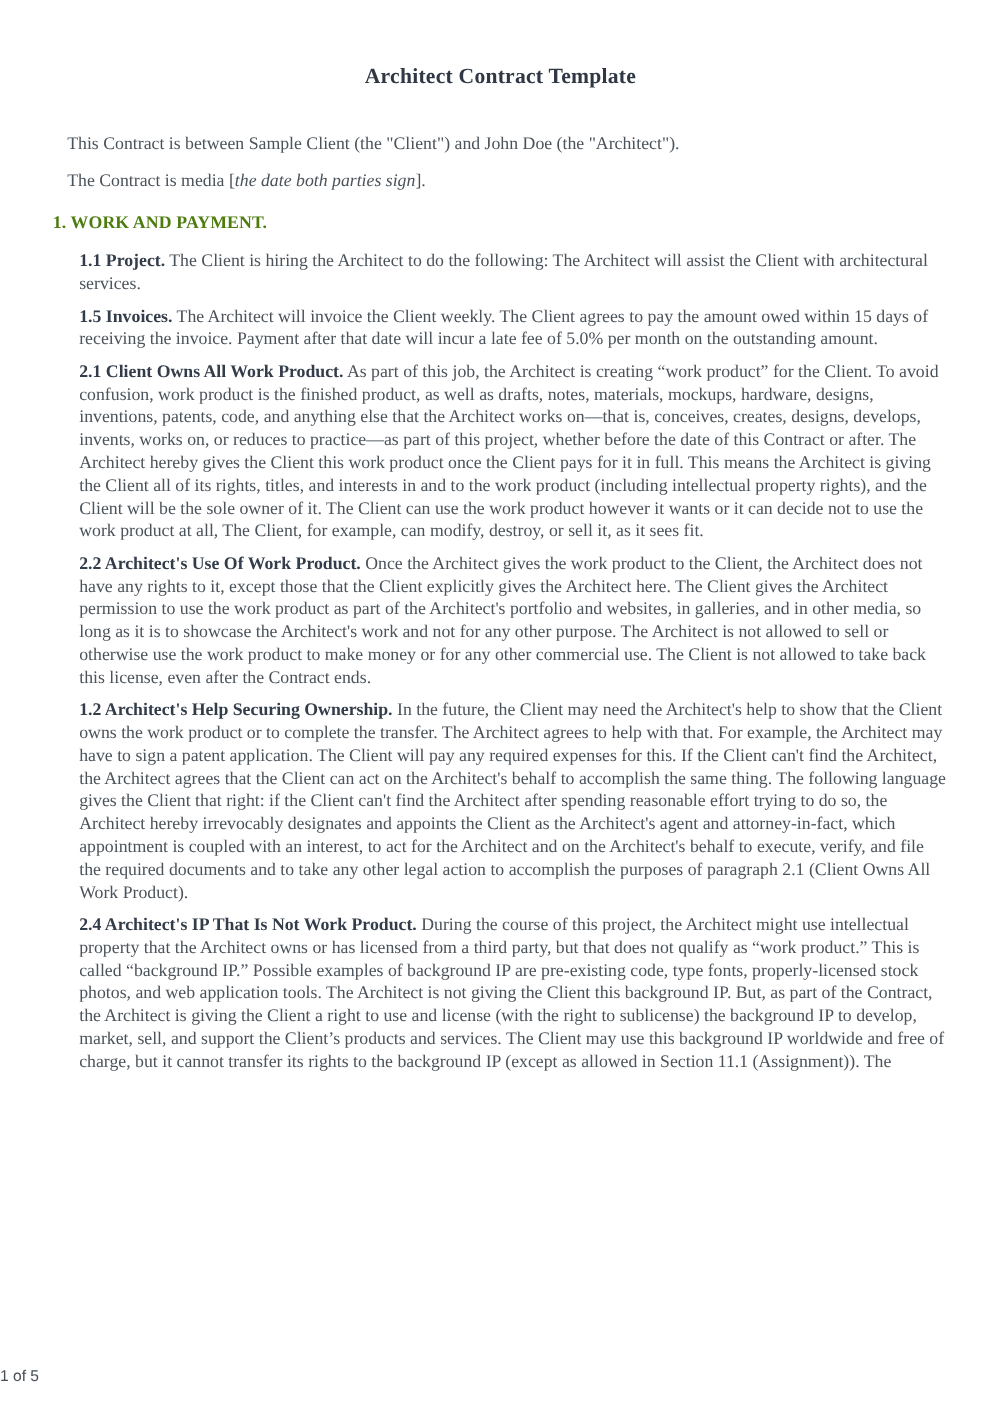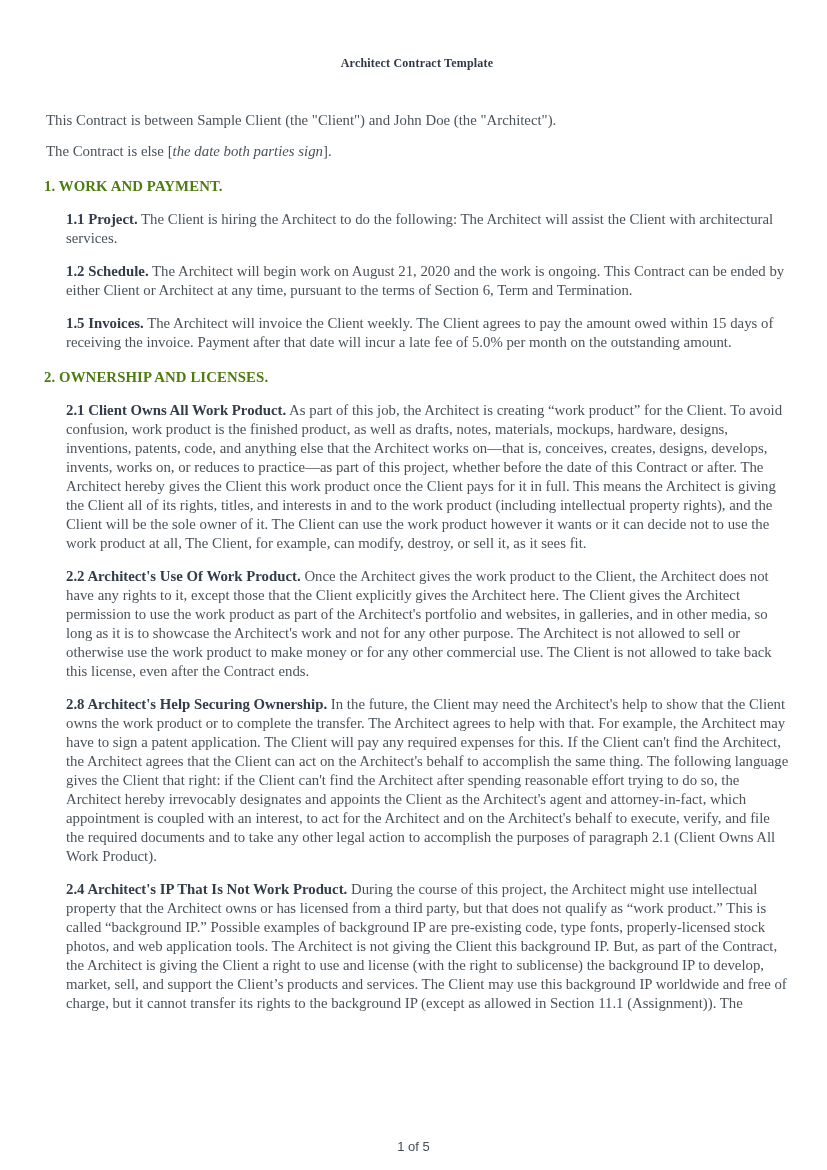--- a/index.html
+++ b/index.html
@@ -17,108 +17,103 @@
     padding: 52px 37px 0 44px;
     overflow: hidden;
     font-family: "Liberation Serif", "DejaVu Serif", serif;
     font-size: 14.8px;
     line-height: 19px;
     color: #4a525a;
   }
   .doc-title {
     margin: 0 0 36px 0;
     text-align: center;
-    font-size: 12px;
+    font-size: 18px;
     line-height: 23px;
     font-weight: bold;
     color: #2f3844;
     letter-spacing: 0.2px;
   }
   .intro-p {
-    margin: 0 0 12px 2px;
+    margin: 0 0 12px 12px;
   }
   .date-placeholder {
     font-style: italic;
     text-align: center;
   }
   .section-heading {
     margin: 16px 0 13px 0;
     font-size: 14.8px;
     line-height: 19px;
     font-weight: bold;
     color: #4d7c0f;
     letter-spacing: 0.1px;
   }
   .clause {
-    margin: 14px 0 8px 0;
+    margin: 0 0 8px 0;
     padding-left: 22px;
   }
   .clause-label {
     font-weight: bold;
     color: #333d4a;
   }
   .page-footer {
     position: absolute;
     left: 0;
     bottom: 14px;
     width: 100%;
-    text-align: center;
+    text-align: left;
     font-family: "Liberation Sans", sans-serif;
     font-size: 13px;
     color: #454d55;
   }
 </style>
 </head>
 <body>
 
 <div class="page">
 
   <h1 class="doc-title">Architect Contract Template</h1>
 
   <p class="intro-p">This Contract is between Sample Client (the "Client") and John Doe (the "Architect").</p>
 
-  <p class="intro-p"><span>The Contract is else [</span><em class="date-placeholder">the date both parties sign</em><span>].</span></p>
+  <p class="intro-p"><span>The Contract is media [</span><em class="date-placeholder">the date both parties sign</em><span>].</span></p>
 
   <div>
     <h2 class="section-heading">1. WORK AND PAYMENT.</h2>
 
     <p class="clause">
       <strong class="clause-label">1.1 Project.</strong>
       <span class="clause-text">The Client is hiring the Architect to do the following: The Architect will assist the Client with architectural services.</span>
     </p>
 
-    <p class="clause">
-      <strong class="clause-label">1.2 Schedule.</strong>
-      <span class="clause-text">The Architect will begin work on August 21, 2020 and the work is ongoing. This Contract can be ended by either Client or Architect at any time, pursuant to the terms of Section 6, Term and Termination.</span>
-    </p>
 
 
 
     <p class="clause">
       <strong class="clause-label">1.5 Invoices.</strong>
       <span class="clause-text">The Architect will invoice the Client weekly. The Client agrees to pay the amount owed within 15 days of receiving the invoice. Payment after that date will incur a late fee of 5.0% per month on the outstanding amount.</span>
     </p>
 
   </div>
 
   <div>
-    <h2 class="section-heading">2. OWNERSHIP AND LICENSES.</h2>
 
     <p class="clause">
       <strong class="clause-label">2.1 Client Owns All Work Product.</strong>
       <span class="clause-text">As part of this job, the Architect is creating “work product” for the Client. To avoid confusion, work product is the finished product, as well as drafts, notes, materials, mockups, hardware, designs, inventions, patents, code, and anything else that the Architect works on—that is, conceives, creates, designs, develops, invents, works on, or reduces to practice—as part of this project, whether before the date of this Contract or after. The Architect hereby gives the Client this work product once the Client pays for it in full. This means the Architect is giving the Client all of its rights, titles, and interests in and to the work product (including intellectual property rights), and the Client will be the sole owner of it. The Client can use the work product however it wants or it can decide not to use the work product at all, The Client, for example, can modify, destroy, or sell it, as it sees fit.</span>
     </p>
 
     <p class="clause">
       <strong class="clause-label">2.2 Architect's Use Of Work Product.</strong>
       <span class="clause-text">Once the Architect gives the work product to the Client, the Architect does not have any rights to it, except those that the Client explicitly gives the Architect here. The Client gives the Architect permission to use the work product as part of the Architect's portfolio and websites, in galleries, and in other media, so long as it is to showcase the Architect's work and not for any other purpose. The Architect is not allowed to sell or otherwise use the work product to make money or for any other commercial use. The Client is not allowed to take back this license, even after the Contract ends.</span>
     </p>
 
     <p class="clause">
-      <strong class="clause-label">2.8 Architect's Help Securing Ownership.</strong>
+      <strong class="clause-label">1.2 Architect's Help Securing Ownership.</strong>
       <span class="clause-text">In the future, the Client may need the Architect's help to show that the Client owns the work product or to complete the transfer. The Architect agrees to help with that. For example, the Architect may have to sign a patent application. The Client will pay any required expenses for this. If the Client can't find the Architect, the Architect agrees that the Client can act on the Architect's behalf to accomplish the same thing. The following language gives the Client that right: if the Client can't find the Architect after spending reasonable effort trying to do so, the Architect hereby irrevocably designates and appoints the Client as the Architect's agent and attorney-in-fact, which appointment is coupled with an interest, to act for the Architect and on the Architect's behalf to execute, verify, and file the required documents and to take any other legal action to accomplish the purposes of paragraph 2.1 (Client Owns All Work Product).</span>
     </p>
 
     <p class="clause">
       <strong class="clause-label">2.4 Architect's IP That Is Not Work Product.</strong>
       <span class="clause-text">During the course of this project, the Architect might use intellectual property that the Architect owns or has licensed from a third party, but that does not qualify as “work product.” This is called “background IP.” Possible examples of background IP are pre-existing code, type fonts, properly-licensed stock photos, and web application tools. The Architect is not giving the Client this background IP. But, as part of the Contract, the Architect is giving the Client a right to use and license (with the right to sublicense) the background IP to develop, market, sell, and support the Client’s products and services. The Client may use this background IP worldwide and free of charge, but it cannot transfer its rights to the background IP (except as allowed in Section 11.1 (Assignment)). The</span>
     </p>
   </div>
 
   <div class="page-footer">1 of 5</div>

